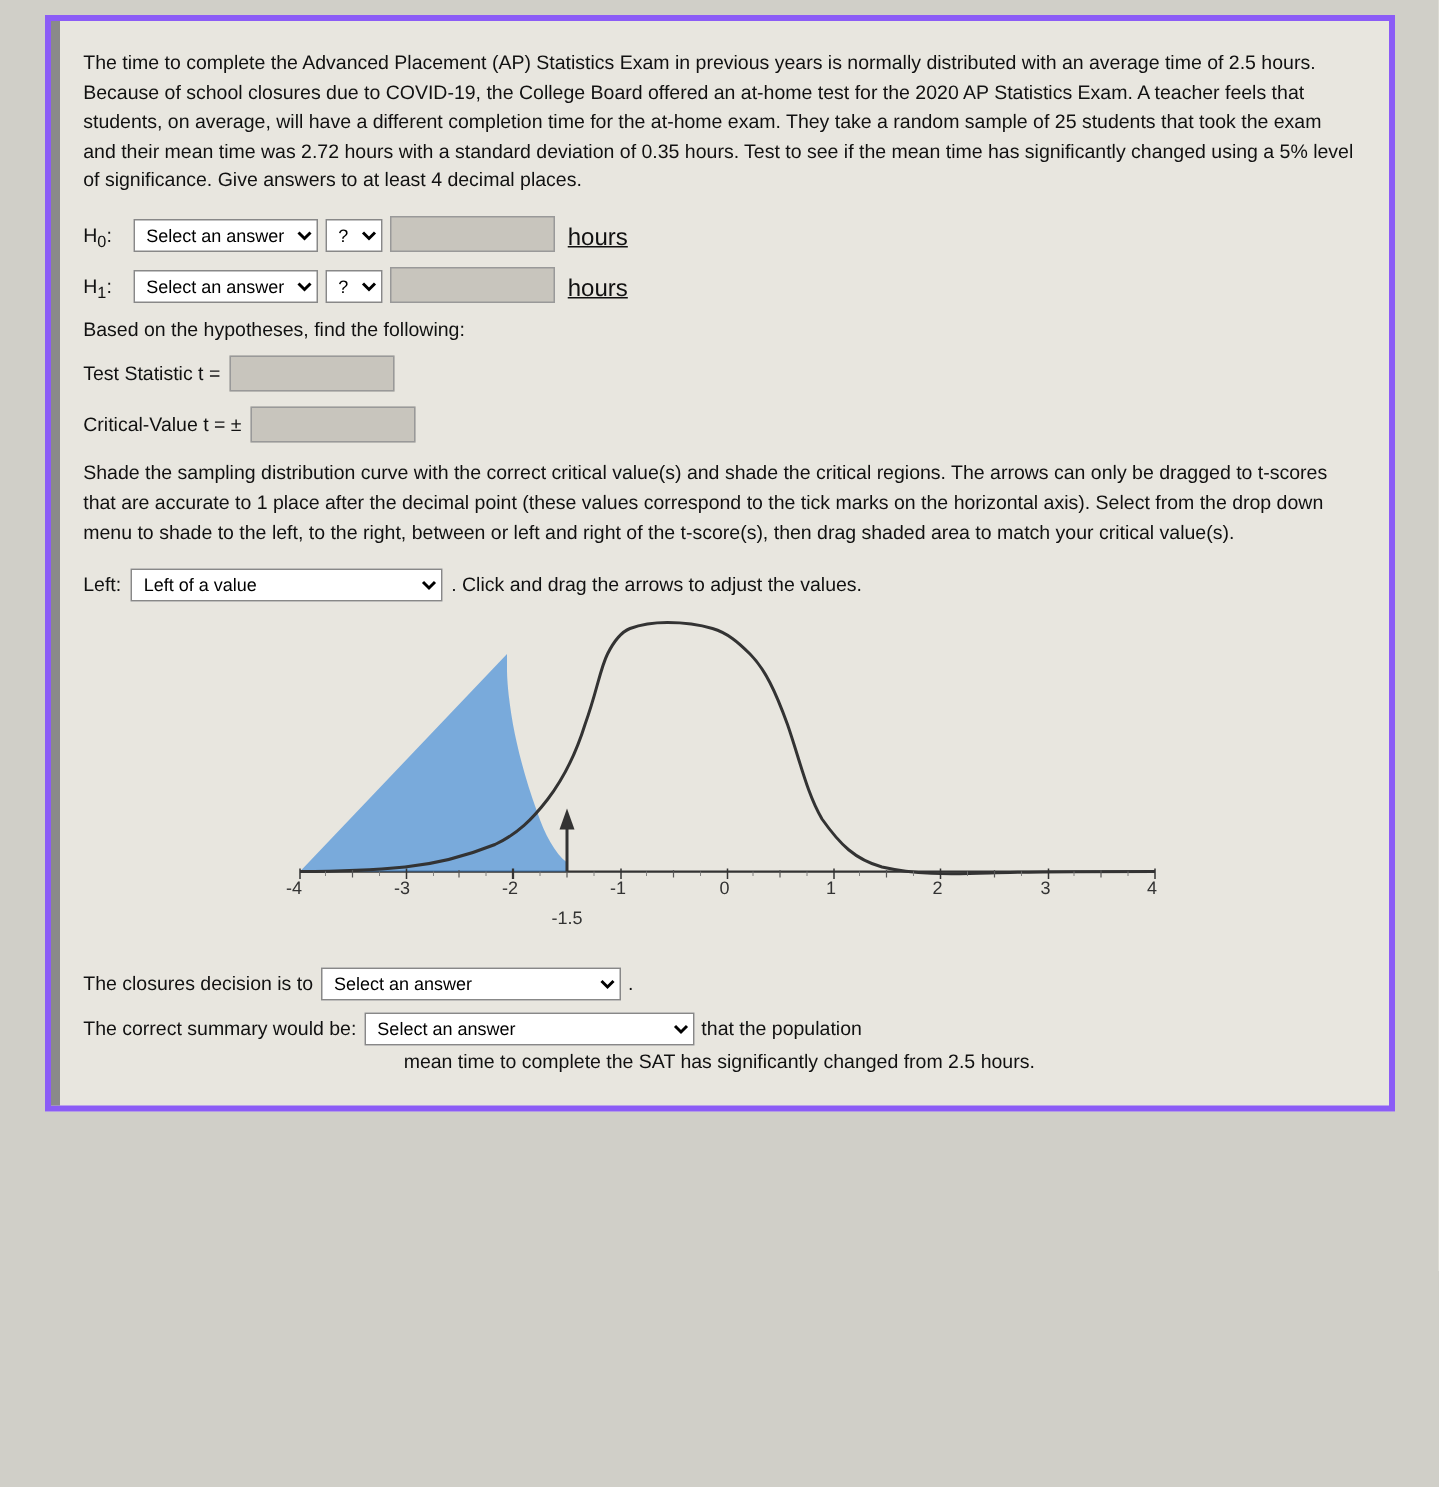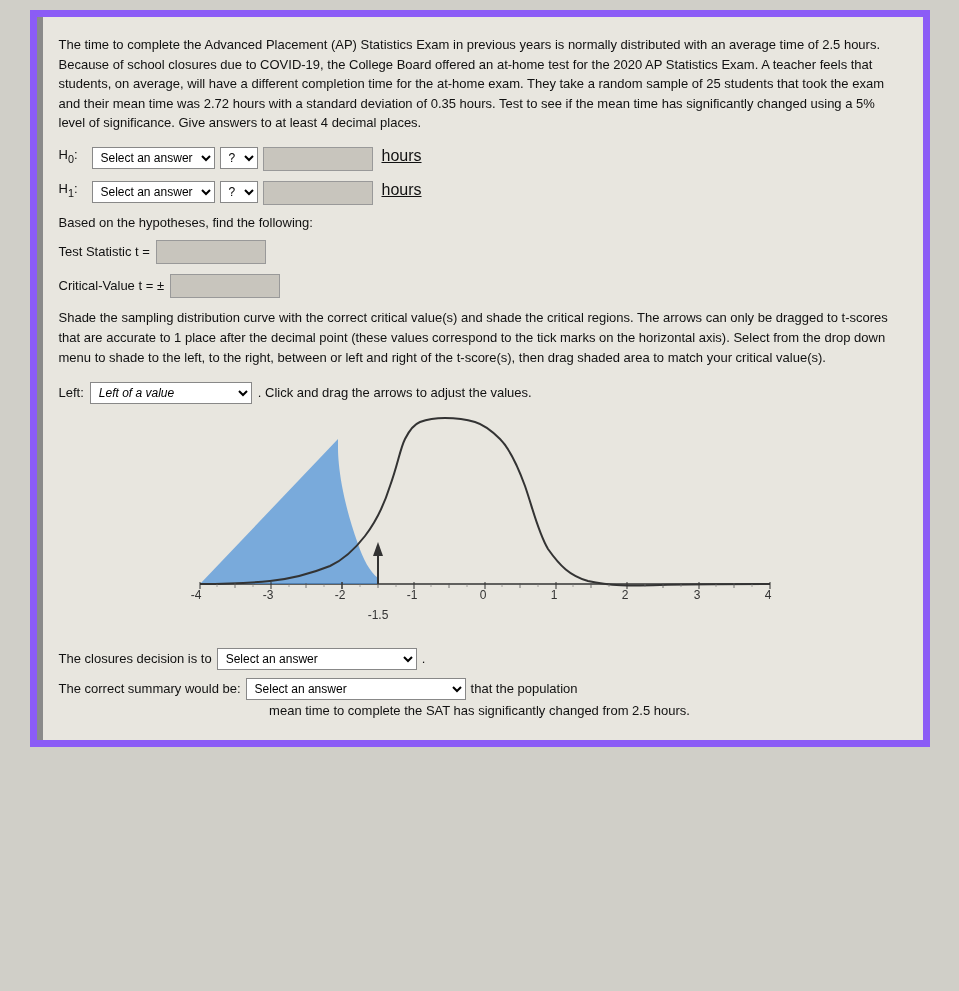--- a/index.html
+++ b/index.html
@@ -11,35 +11,35 @@
       min-height: 991px;
       display: flex;
       align-items: flex-start;
       justify-content: center;
       padding: 10px;
     }
     .page-container {
       background: #e8e6df;
       width: 900px;
       padding: 18px 22px 22px 22px;
-      border: 7px solid #8b5cf6;
+      border: 4px solid #8b5cf6;
       position: relative;
     }
     .problem-text {
       font-size: 13px;
       line-height: 1.5;
       margin-bottom: 14px;
     }
     .question-label {
       font-size: 13px;
       margin-bottom: 10px;
     }
     .hypothesis-row {
       display: flex;
-      align-items: flex-start;
+      align-items: flex-end;
       margin-bottom: 10px;
       gap: 5px;
     }
     .hyp-label {
       font-size: 13px;
       min-width: 28px;
     }
     select {
       font-size: 12px;
       padding: 2px 4px;
@@ -113,22 +113,21 @@
       width: 6px;
       background: #8a8a8a;
     }
     .summary-select {
       width: 220px;
     }
     .decision-select {
       width: 200px;
     }
     .shade-select {
-      width: 162px;
-      font-style: italic;
+      width: 208px;
     }
   </style>
 </head>
 <body>
 
 <div class="page-container">
   <div class="left-bar"></div>
 
   <p class="problem-text">The time to complete the Advanced Placement (AP) Statistics Exam in previous years is normally distributed with an average time of 2.5 hours. Because of school closures due to COVID-19, the College Board offered an at-home test for the 2020 AP Statistics Exam. A teacher feels that students, on average, will have a different completion time for the at-home exam. They take a random sample of 25 students that took the exam and their mean time was 2.72 hours with a standard deviation of 0.35 hours. Test to see if the mean time has significantly changed using a 5% level of significance. Give answers to at least 4 decimal places.</p>
 

